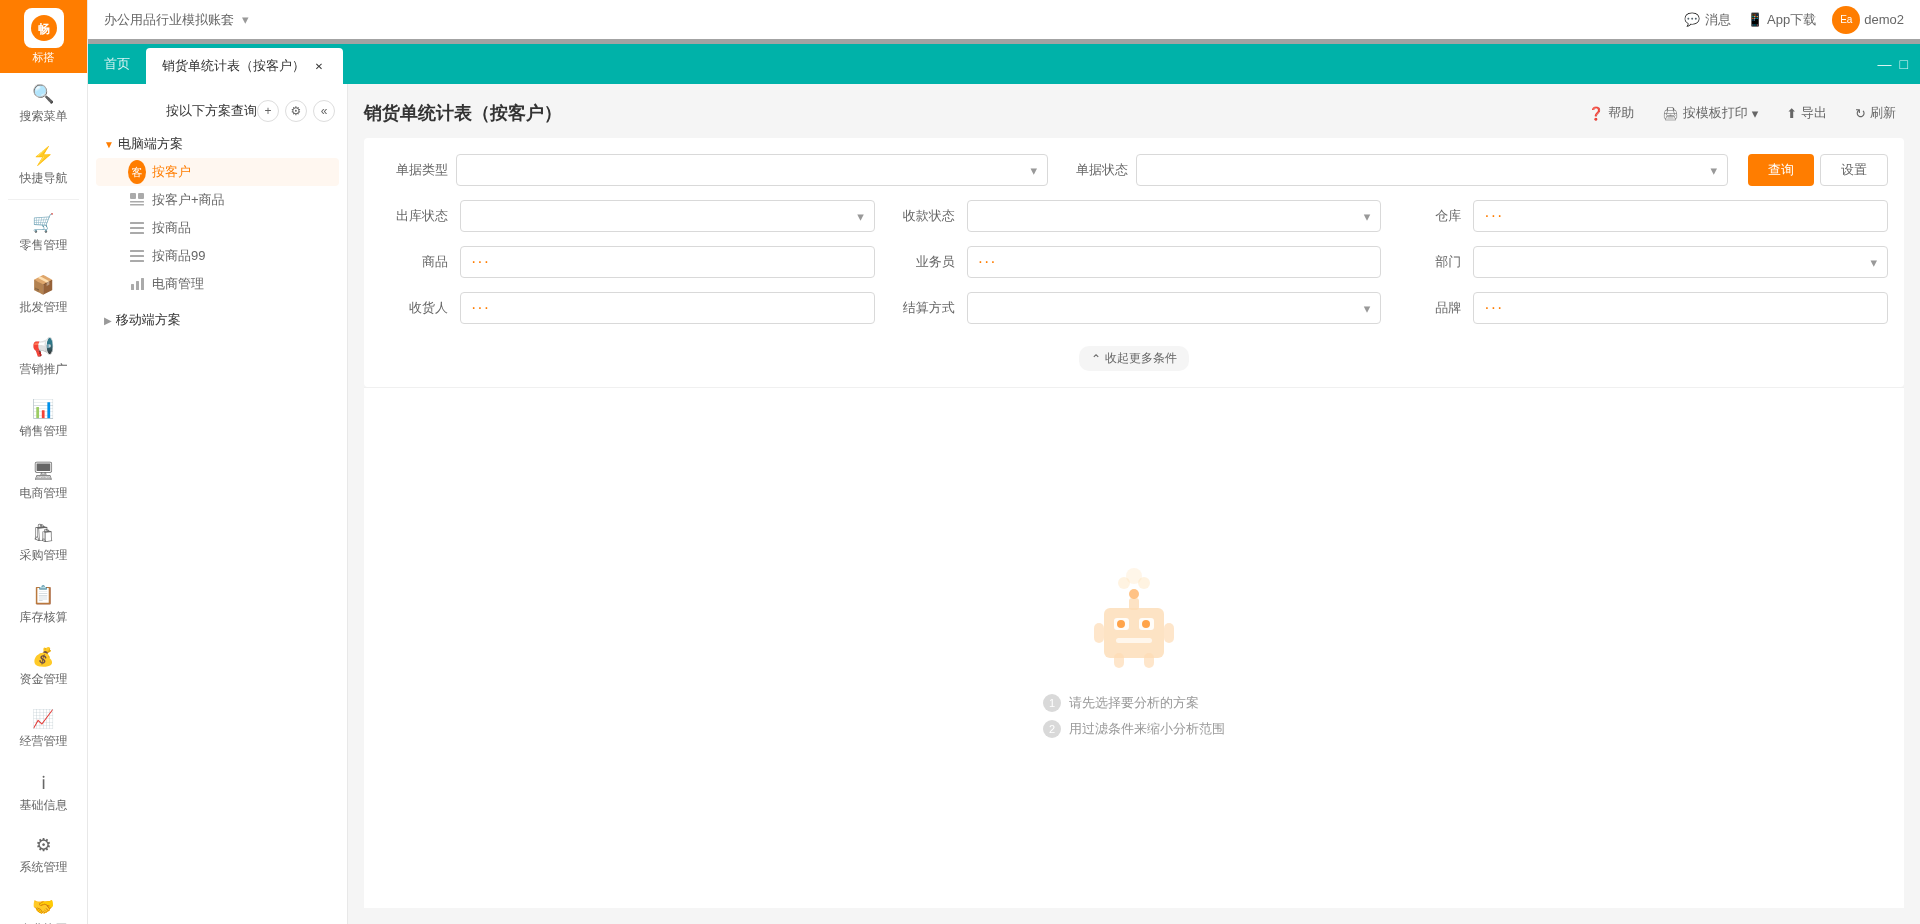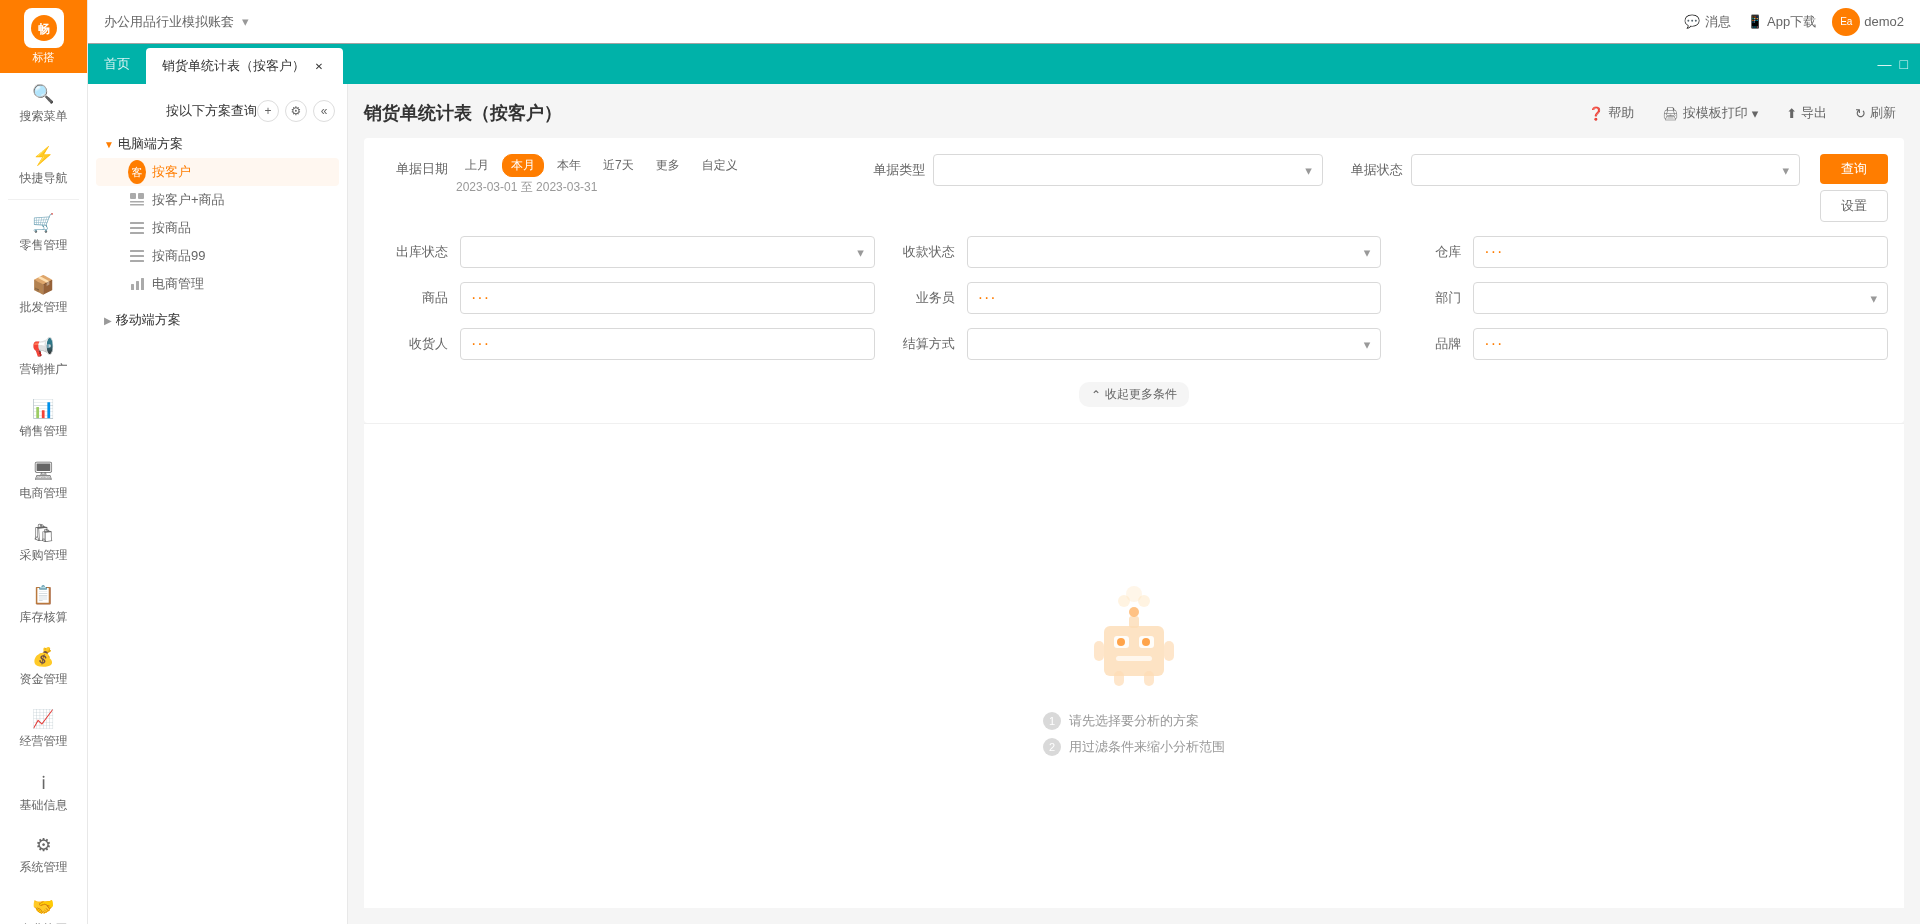--- a/index.html
+++ b/index.html
@@ -13,21 +13,21 @@
     .logo-text { color: #fff; font-size: 11px; margin-top: 2px; }
     .sidebar-menu { width: 100%; flex: 1; overflow-y: auto; }
     .sidebar-item { width: 100%; padding: 10px 4px; display: flex; flex-direction: column; align-items: center; cursor: pointer; color: #666; font-size: 12px; transition: background 0.2s; }
     .sidebar-item-icon { font-size: 18px; margin-bottom: 3px; }
     .sidebar-divider { height: 1px; background: #f0f0f0; margin: 2px 8px; }
 
     
     .main { flex: 1; display: flex; flex-direction: column; overflow: hidden; }
 
     
-    .top-header { height: 44px; background: #fff; border-bottom: 1px solid #a3a3a3; display: flex; align-items: center; padding: 0 16px; justify-content: space-between; flex-shrink: 0; }
+    .top-header { height: 44px; background: #fff; border-bottom: 5px solid #a3a3a3; display: flex; align-items: center; padding: 0 16px; justify-content: space-between; flex-shrink: 0; }
     .header-left { display: flex; align-items: center; gap: 8px; color: #666; font-size: 13px; }
     .header-right { display: flex; align-items: center; gap: 16px; color: #666; font-size: 13px; }
     .header-right-item { display: flex; align-items: center; gap: 4px; cursor: pointer; }
     .avatar { width: 28px; height: 28px; border-radius: 50%; background: #ff7d00; display: flex; align-items: center; justify-content: center; color: #fff; font-size: 10px; }
 
     
     .tab-bar { height: 40px; background: #00b2a9; display: flex; align-items: center; padding: 0 0; flex-shrink: 0; }
     .tab { height: 36px; padding: 0 16px; display: flex; align-items: center; gap: 6px; cursor: pointer; color: rgba(255,255,255,0.85); font-size: 13px; }
     .tab.home { background: transparent; }
     .tab.active { background: #fff; color: #333; border-radius: 4px 4px 0 0; margin-top: 4px; height: 36px; }
@@ -68,21 +68,21 @@
     .filter-input.with-dropdown { display: flex; justify-content: space-between; align-items: center; }
     .filter-input-placeholder { color: #bbb; font-size: 13px; }
     .filter-date-area { flex: 1; display: flex; flex-direction: column; gap: 2px; }
     .date-buttons { display: flex; gap: 4px; }
     .date-btn { padding: 2px 8px; font-size: 12px; border-radius: 3px; cursor: pointer; color: #666; background: #fff; border: 1px solid transparent; }
     .date-btn.active { background: #ff7d00; color: #fff; border-color: #ff7d00; border-radius: 10px; }
     .date-range { font-size: 12px; color: #999; }
     .filter-dots { color: #ff7d00; cursor: pointer; font-size: 16px; letter-spacing: 1px; }
 
     
-    .query-buttons { display: flex; flex-direction: column; gap: 6px; margin-left: 8px; }
+    .query-buttons { display: flex; flex-direction: row; gap: 6px; margin-left: 8px; }
     .query-btn { padding: 6px 20px; border-radius: 4px; border: none; cursor: pointer; font-size: 13px; }
     .query-btn.primary { background: #ff7d00; color: #fff; }
     .query-btn.secondary { background: #fff; color: #666; border: 1px solid #d9d9d9; }
 
     
     .collapse-btn-area { display: flex; justify-content: center; padding: 8px 0 0; }
     .collapse-btn { display: flex; align-items: center; gap: 4px; color: #666; font-size: 12px; cursor: pointer; padding: 4px 12px; border-radius: 10px; background: #f5f5f5; }
 
     
     .empty-state { flex: 1; display: flex; flex-direction: column; align-items: center; justify-content: center; background: #fff; margin-top: 0; border-top: 1px solid #f0f0f0; padding: 60px 0; }
@@ -298,35 +298,20 @@
           <div class="page-action-btn">
             <span>↻</span>
             <span>刷新</span>
           </div>
         </div>
       </div>
 
       <div class="filter-area">
 
         <div style="display:flex; gap:12px; margin-bottom:14px; align-items:flex-start;">
-          <div style="display:flex; align-items:flex-start; gap:8px; flex:1;">
-
-            <span class="filter-label" style="padding-top:6px;">单据日期</span>
-            <div class="filter-date-area">
-              <div class="date-buttons">
-                <button class="date-btn">上月</button>
-                <button class="date-btn active">本月</button>
-                <button class="date-btn">本年</button>
-                <button class="date-btn">近7天</button>
-                <button class="date-btn">更多</button>
-                <button class="date-btn">自定义</button>
-              </div>
-              <div class="date-range">2023-03-01 至 2023-03-31</div>
-            </div>
-          </div>
 
           <div style="display:flex; align-items:center; gap:8px; flex:1;">
             <span class="filter-label">单据类型</span>
             <div class="filter-input with-dropdown" style="flex:1;">
               <span class="filter-input-placeholder"></span>
               <span style="color:#999;">▾</span>
             </div>
           </div>
 
           <div style="display:flex; align-items:center; gap:8px; flex:1;">

